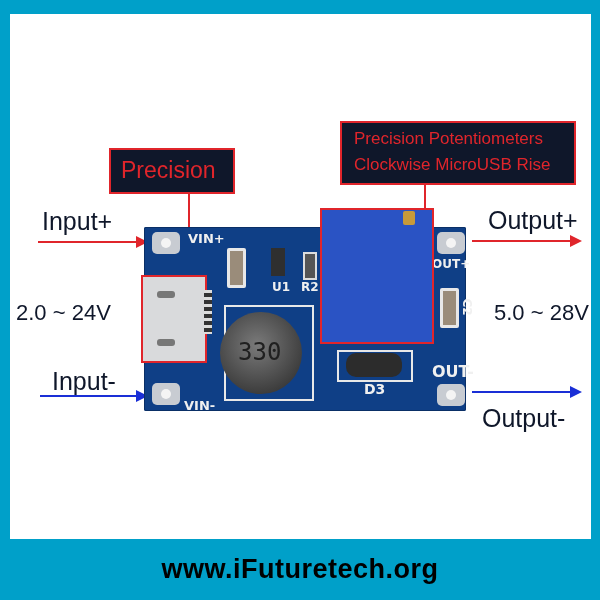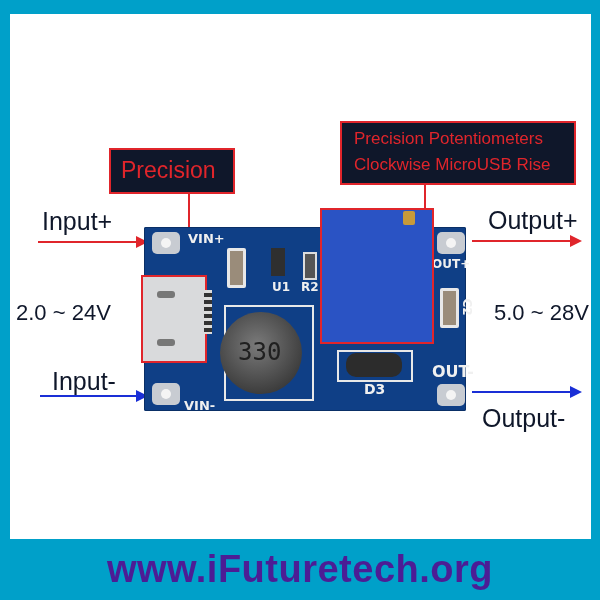--- a/index.html
+++ b/index.html
@@ -17,21 +17,21 @@
   .silk{position:absolute;color:#f0f0f0;font-family:"DejaVu Sans",sans-serif;font-weight:bold;white-space:nowrap;}
   .cap{position:absolute;width:13px;height:34px;background:#9a8c7a;border:3px solid #e8e8e8;border-radius:2px;}
   .usb{position:absolute;left:141px;top:275px;width:62px;height:84px;background:#d9dadc;border:2px solid #e0252b;}
   .inductor-frame{position:absolute;left:224px;top:305px;width:86px;height:92px;border:2px solid #e8e8e8;}
   .inductor{position:absolute;left:220px;top:312px;width:82px;height:82px;border-radius:50%;background:radial-gradient(circle at 45% 40%,#7a7a7a,#3b3b3b 75%);}
   .pot{position:absolute;left:320px;top:208px;width:110px;height:132px;background:#2a53c4;border:2px solid #e0252b;}
   .diode-frame{position:absolute;left:337px;top:350px;width:72px;height:28px;border:2px solid #e8e8e8;}
   .diode{position:absolute;left:346px;top:353px;width:56px;height:24px;background:#2c2c2c;border-radius:10px;}
   .chip{position:absolute;background:#2f2f2f;}
   .footer{position:absolute;left:0;top:539px;width:600px;height:61px;display:flex;align-items:center;justify-content:center;}
-  .footer span{color:#4c1d95;font-weight:bold;font-size:38px;letter-spacing:0.5px;font-family:"Liberation Sans",sans-serif;}
+  .footer span{color:#000000;font-weight:bold;font-size:27px;letter-spacing:0.5px;font-family:"Liberation Sans",sans-serif;}
 </style>
 </head>
 <body>
 
 <div class="panel"></div>
 
 <div class="redbox" style="left:340px;top:121px;width:232px;height:60px;">
   <div class="abs red" style="left:12px;top:6px;font-size:17px;white-space:nowrap;">Precision Potentiometers</div>
   <div class="abs red" style="left:12px;top:32px;font-size:17px;white-space:nowrap;">Clockwise MicroUSB Rise</div>
 </div>

